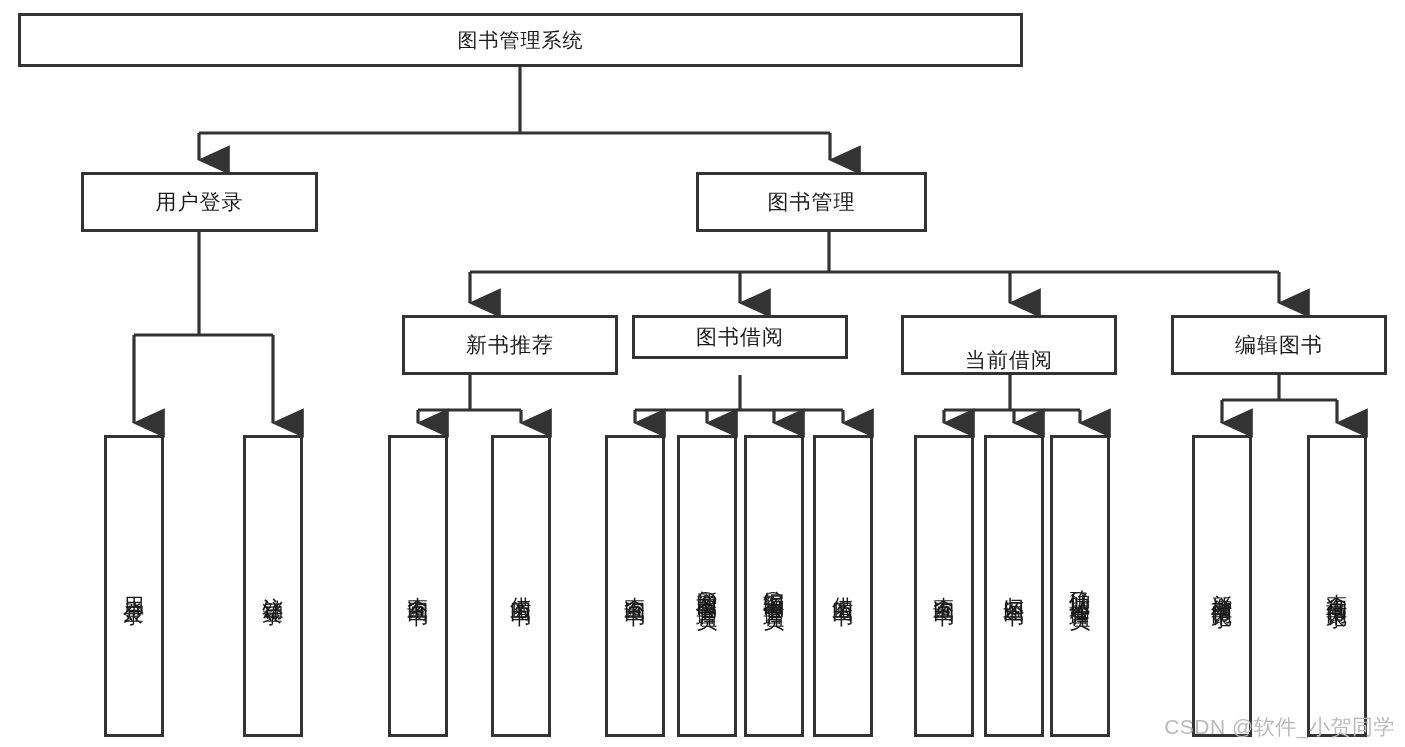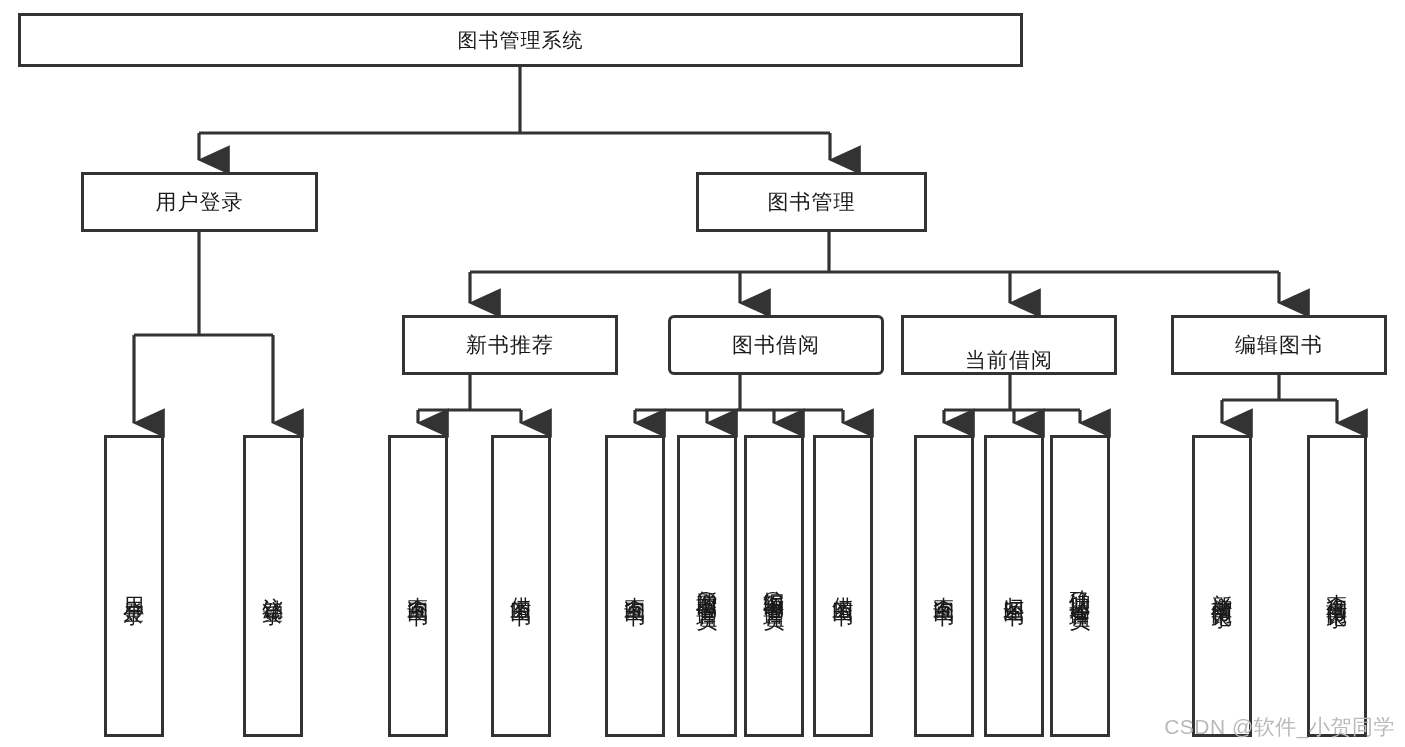--- a/index.html
+++ b/index.html
@@ -130,21 +130,21 @@
   <div class="node" style="left:81px; top:172px; width:237px; height:60px;">
     <span class="lbl">用户登录</span>
   </div>
   <div class="node" style="left:696px; top:172px; width:231px; height:60px;">
     <span class="lbl">图书管理</span>
   </div>
 
   <div class="node" style="left:362px; top:315px; width:216px; height:60px;margin-left:40px;">
     <span class="lbl">新书推荐</span>
   </div>
-  <div class="node" style="left:668px; top:315px; width:216px; height:60px;border-radius:6px;">
+  <div class="node" style="left:632px; top:315px; width:216px; height:44px;">
     <span class="lbl">图书借阅</span>
   </div>
   <div class="node" style="left:901px; top:315px; width:216px; height:60px;align-items:flex-end;">
     <span class="lbl">当前借阅</span>
   </div>
   <div class="node" style="left:1171px; top:315px; width:216px; height:60px;">
     <span class="lbl">编辑图书</span>
   </div>
 
   <div class="node leaf" style="left:104px; top:435px; width:60px; height:302px;">

